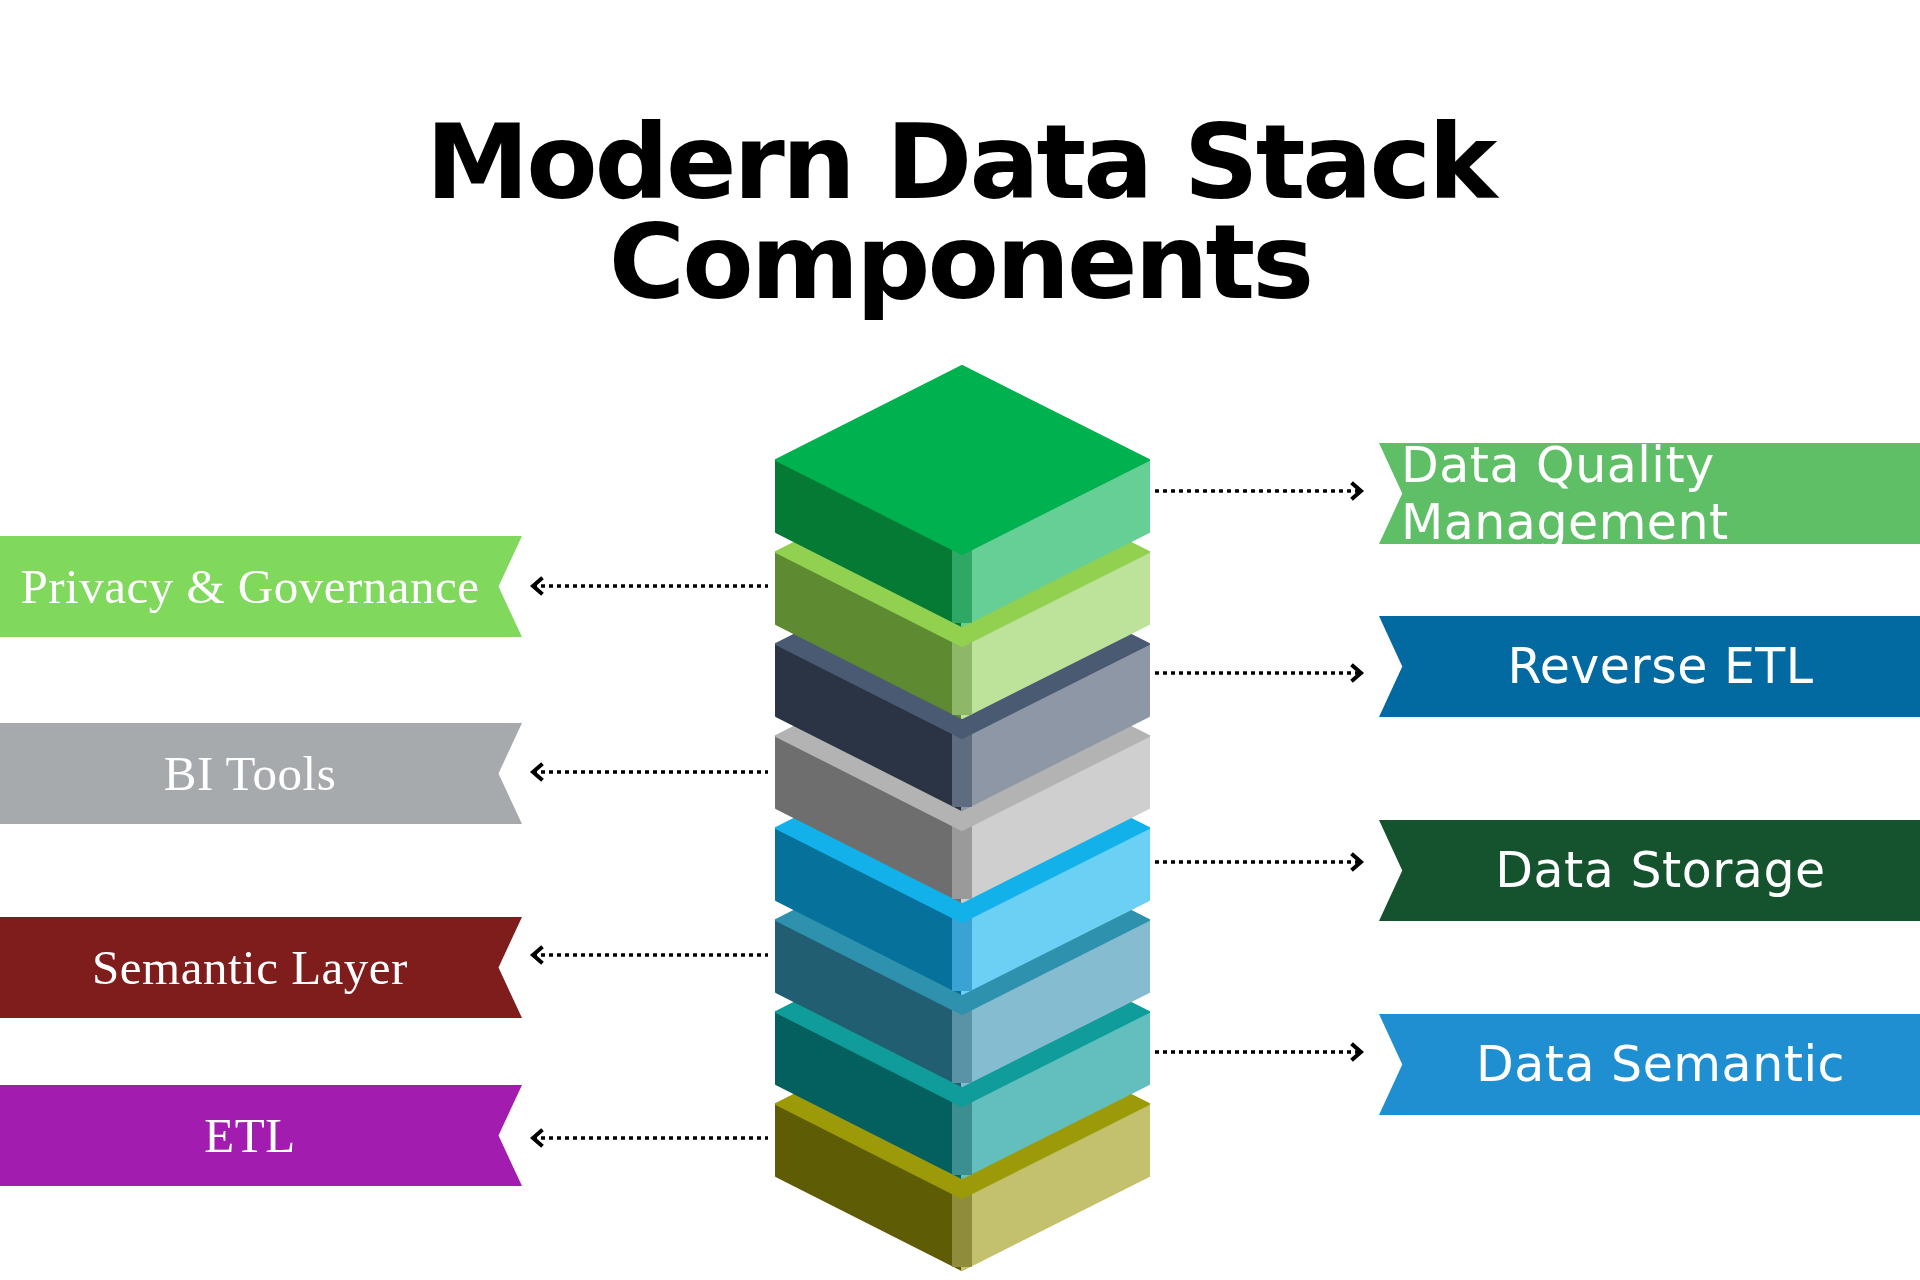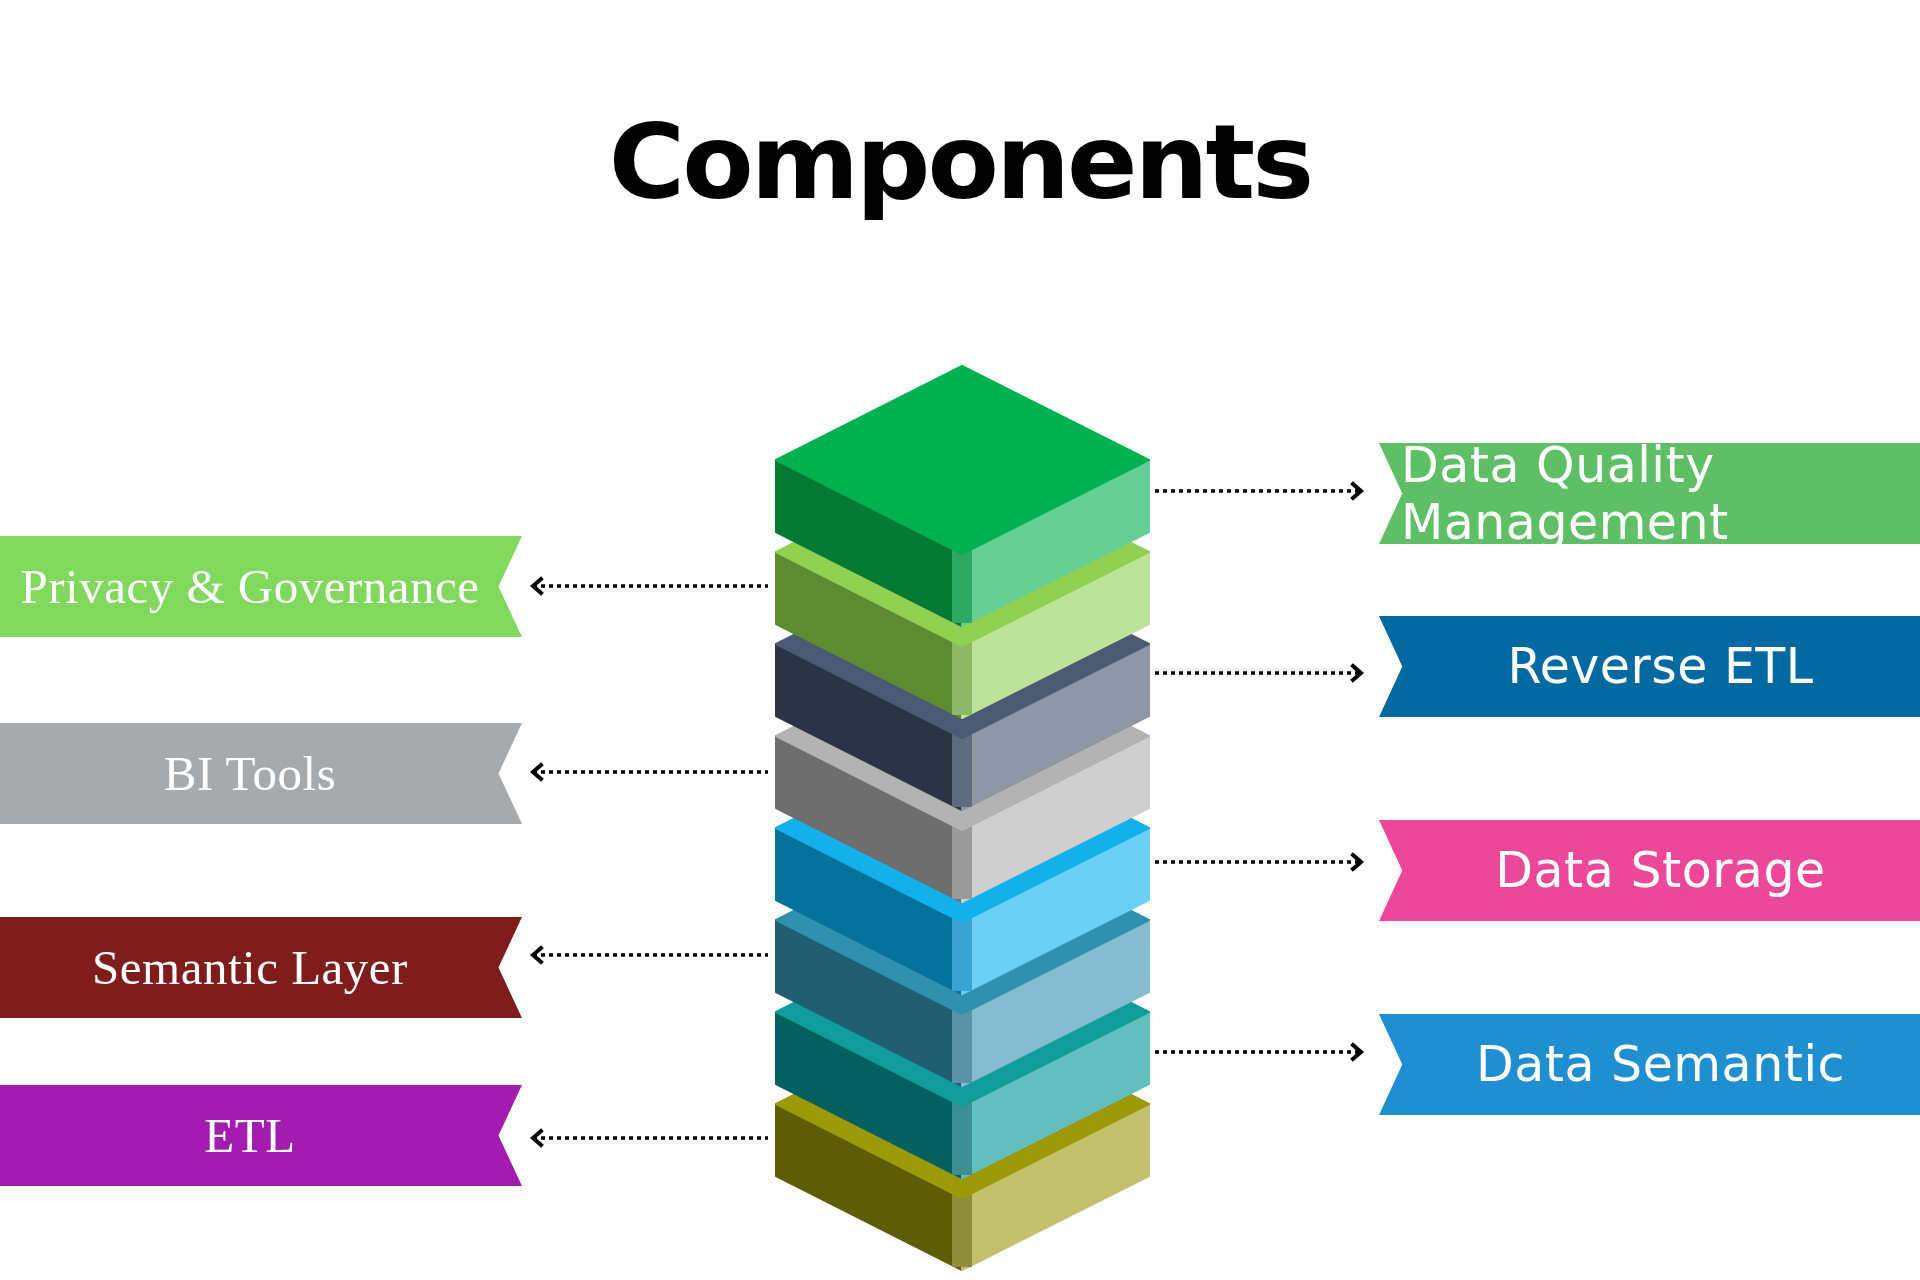--- a/index.html
+++ b/index.html
@@ -16,20 +16,21 @@
     letter-spacing: 0.5px; box-sizing: border-box;
   }
   .banner.left { left: 0; width: 522px; clip-path: polygon(0 0, 100% 0, 95.5% 50%, 100% 100%, 0 100%); padding-right: 22px; font-family: Liberation Serif, serif; }
   .banner.right { left: 1379px; width: 541px; clip-path: polygon(0 0, 100% 0, 100% 100%, 0 100%, 4.3% 50%); padding-left: 22px; }
   svg.overlay { position: absolute; left: 0; top: 0; }
 </style>
 </head>
 <body>
 
 <div class="title">
+  <span>Modern Data Stack</span>
   <span>Components</span>
 </div>
 
 <svg class="overlay" id="stack-svg" width="1920" height="1280">
     <g>
       <polygon points="776,1104 962,1198 962,1270 776,1176" fill="#5e5c04" stroke="#5e5c04" stroke-width="2" stroke-linejoin="round"></polygon>
       <polygon points="962,1198 1149,1104 1149,1176 962,1270" fill="#c3c06e" stroke="#c3c06e" stroke-width="2" stroke-linejoin="round"></polygon>
       <polygon points="953,1193 971,1193 971,1266 953,1266" fill="#8f8d3c" stroke="#8f8d3c" stroke-width="2" stroke-linejoin="round"></polygon>
       <polygon points="962,1010 1149,1104 962,1198 776,1104" fill="#9c9a08" stroke="#9c9a08" stroke-width="2" stroke-linejoin="round"></polygon>
     </g>
@@ -121,18 +122,18 @@
 <div class="banner left" id="bl3" style="top: 1085px; background: #a21caf;">
   <span>ETL</span>
 </div>
 
 <div class="banner right" id="br0" style="top: 443px; background: rgb(95, 191, 102);">
   <span>Data Quality Management</span>
 </div>
 <div class="banner right" id="br1" style="top: 616px; background: #0369a1;">
   <span>Reverse ETL</span>
 </div>
-<div class="banner right" id="br2" style="top: 820px; background: #ec4899;">
+<div class="banner right" id="br2" style="top: 820px; background: #14532d;">
   <span>Data Storage</span>
 </div>
 <div class="banner right" id="br3" style="top: 1014px; background: rgb(31, 143, 210);">
   <span>Data Semantic</span>
 </div>
 
 </body></html>

